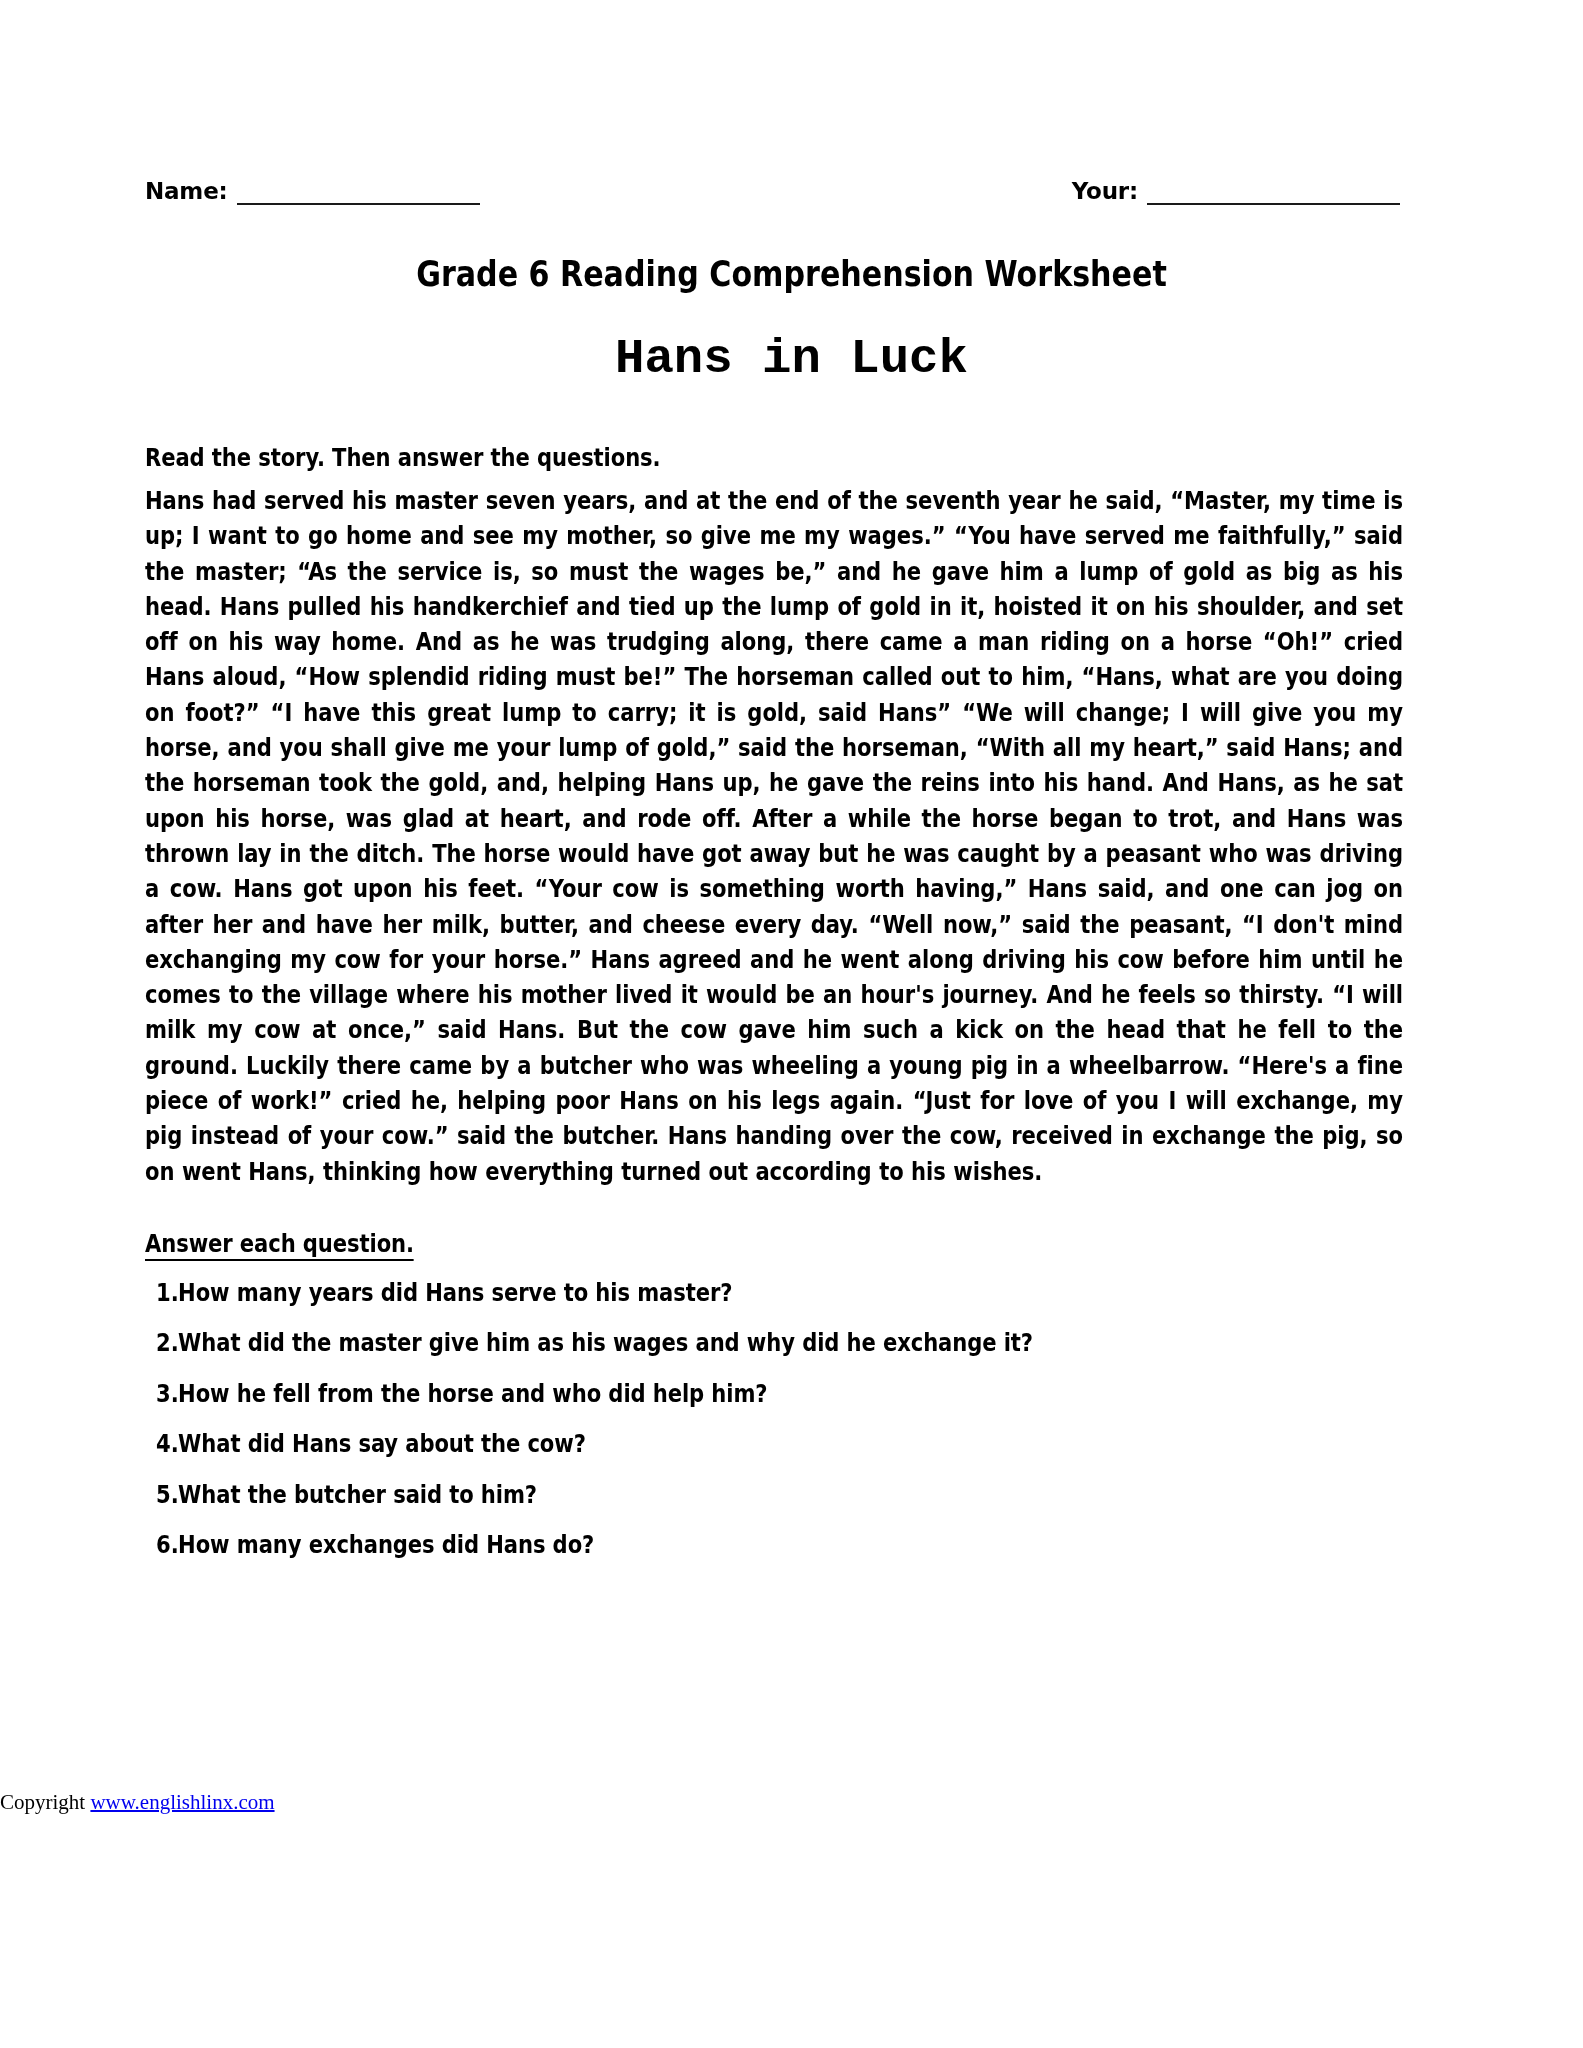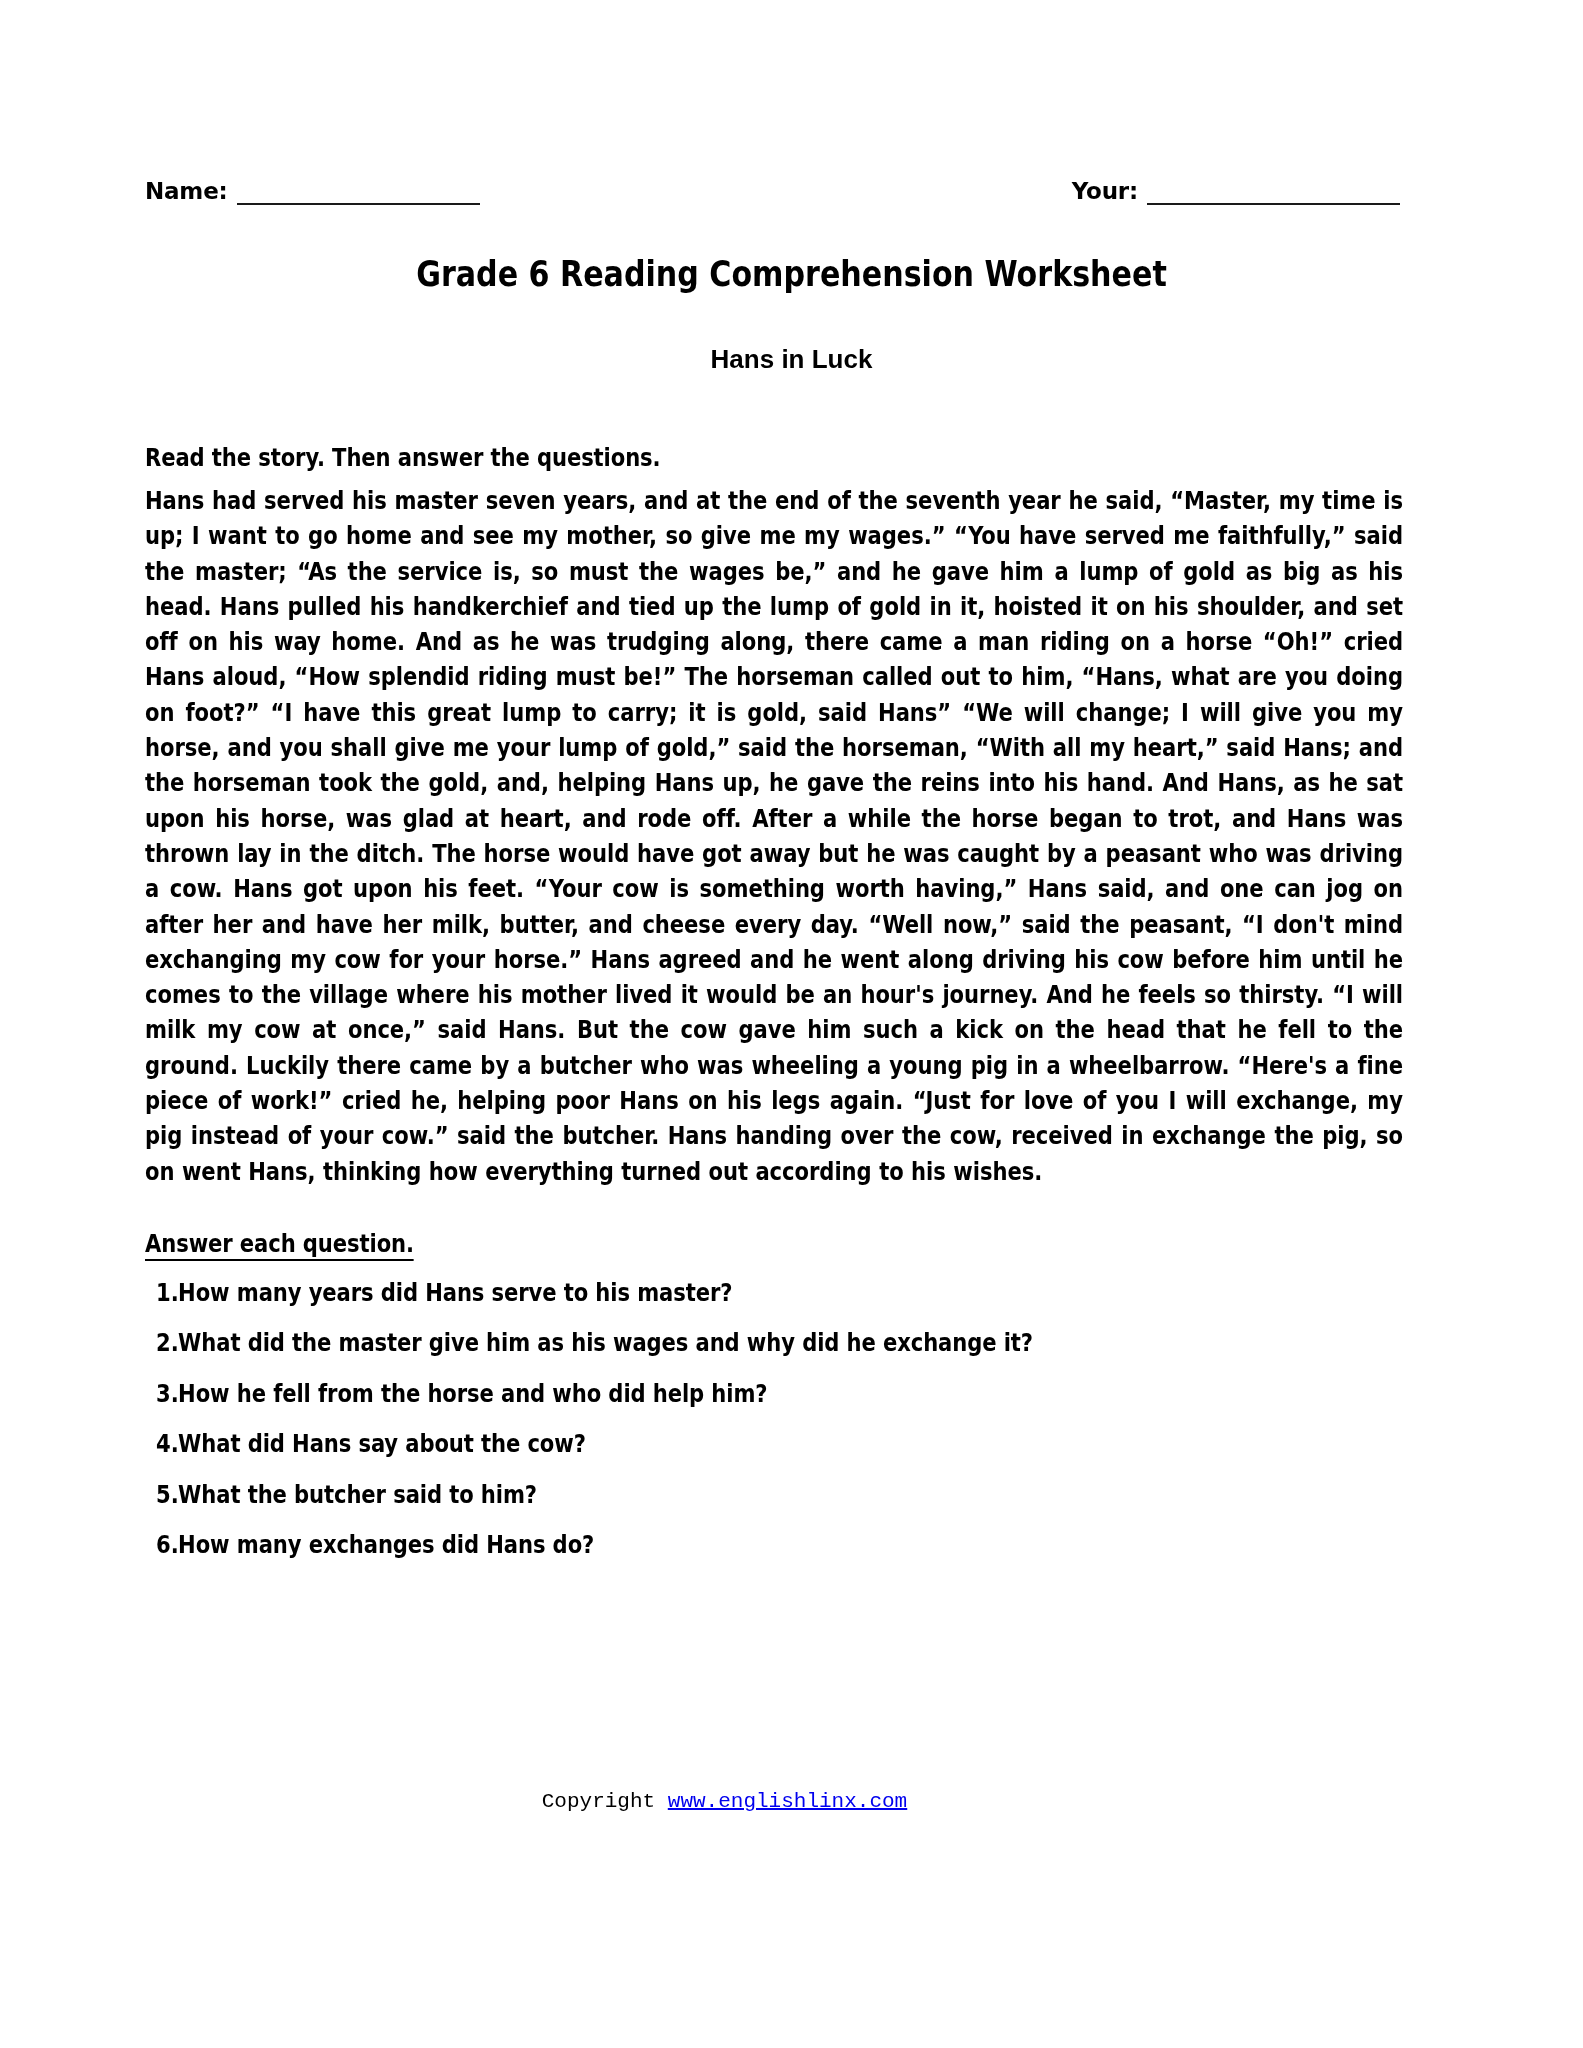--- a/index.html
+++ b/index.html
@@ -71,23 +71,23 @@
     letter-spacing: 0px;
     transform: scaleX(0.93);
     transform-origin: center top;
   }
   .story-title {
     position: absolute;
     left: 0;
     top: 337px;
     width: 1583px;
     text-align: center;
-    font-family: Liberation Sans, sans-serif;
-    font-weight: bold;
-    font-size: 26px;
+    font-family: Liberation Mono, monospace;
+    font-weight: bold;
+    font-size: 49px;
     line-height: 45px;
   }
 
   
   .content {
     position: absolute;
     left: 145px;
     top: 440px;
     width: 1258px;
   }
@@ -157,22 +157,21 @@
   .question-text {
     flex: 1 1 auto;
   }
 
   
   .footer {
     position: absolute;
     left: 0;
     top: 1789px;
     width: 1449px;
-    text-align: center;
-    font-family: Liberation Mono, monospace;
+    font-family: Liberation Serif, serif;
     font-size: 21px;
     line-height: 26px;
   }
   .footer .copyright-word {
     color: #000000;
   }
   .footer .copyright-link {
     color: #0000ee;
     text-decoration: underline;
     text-decoration-thickness: 2px;

